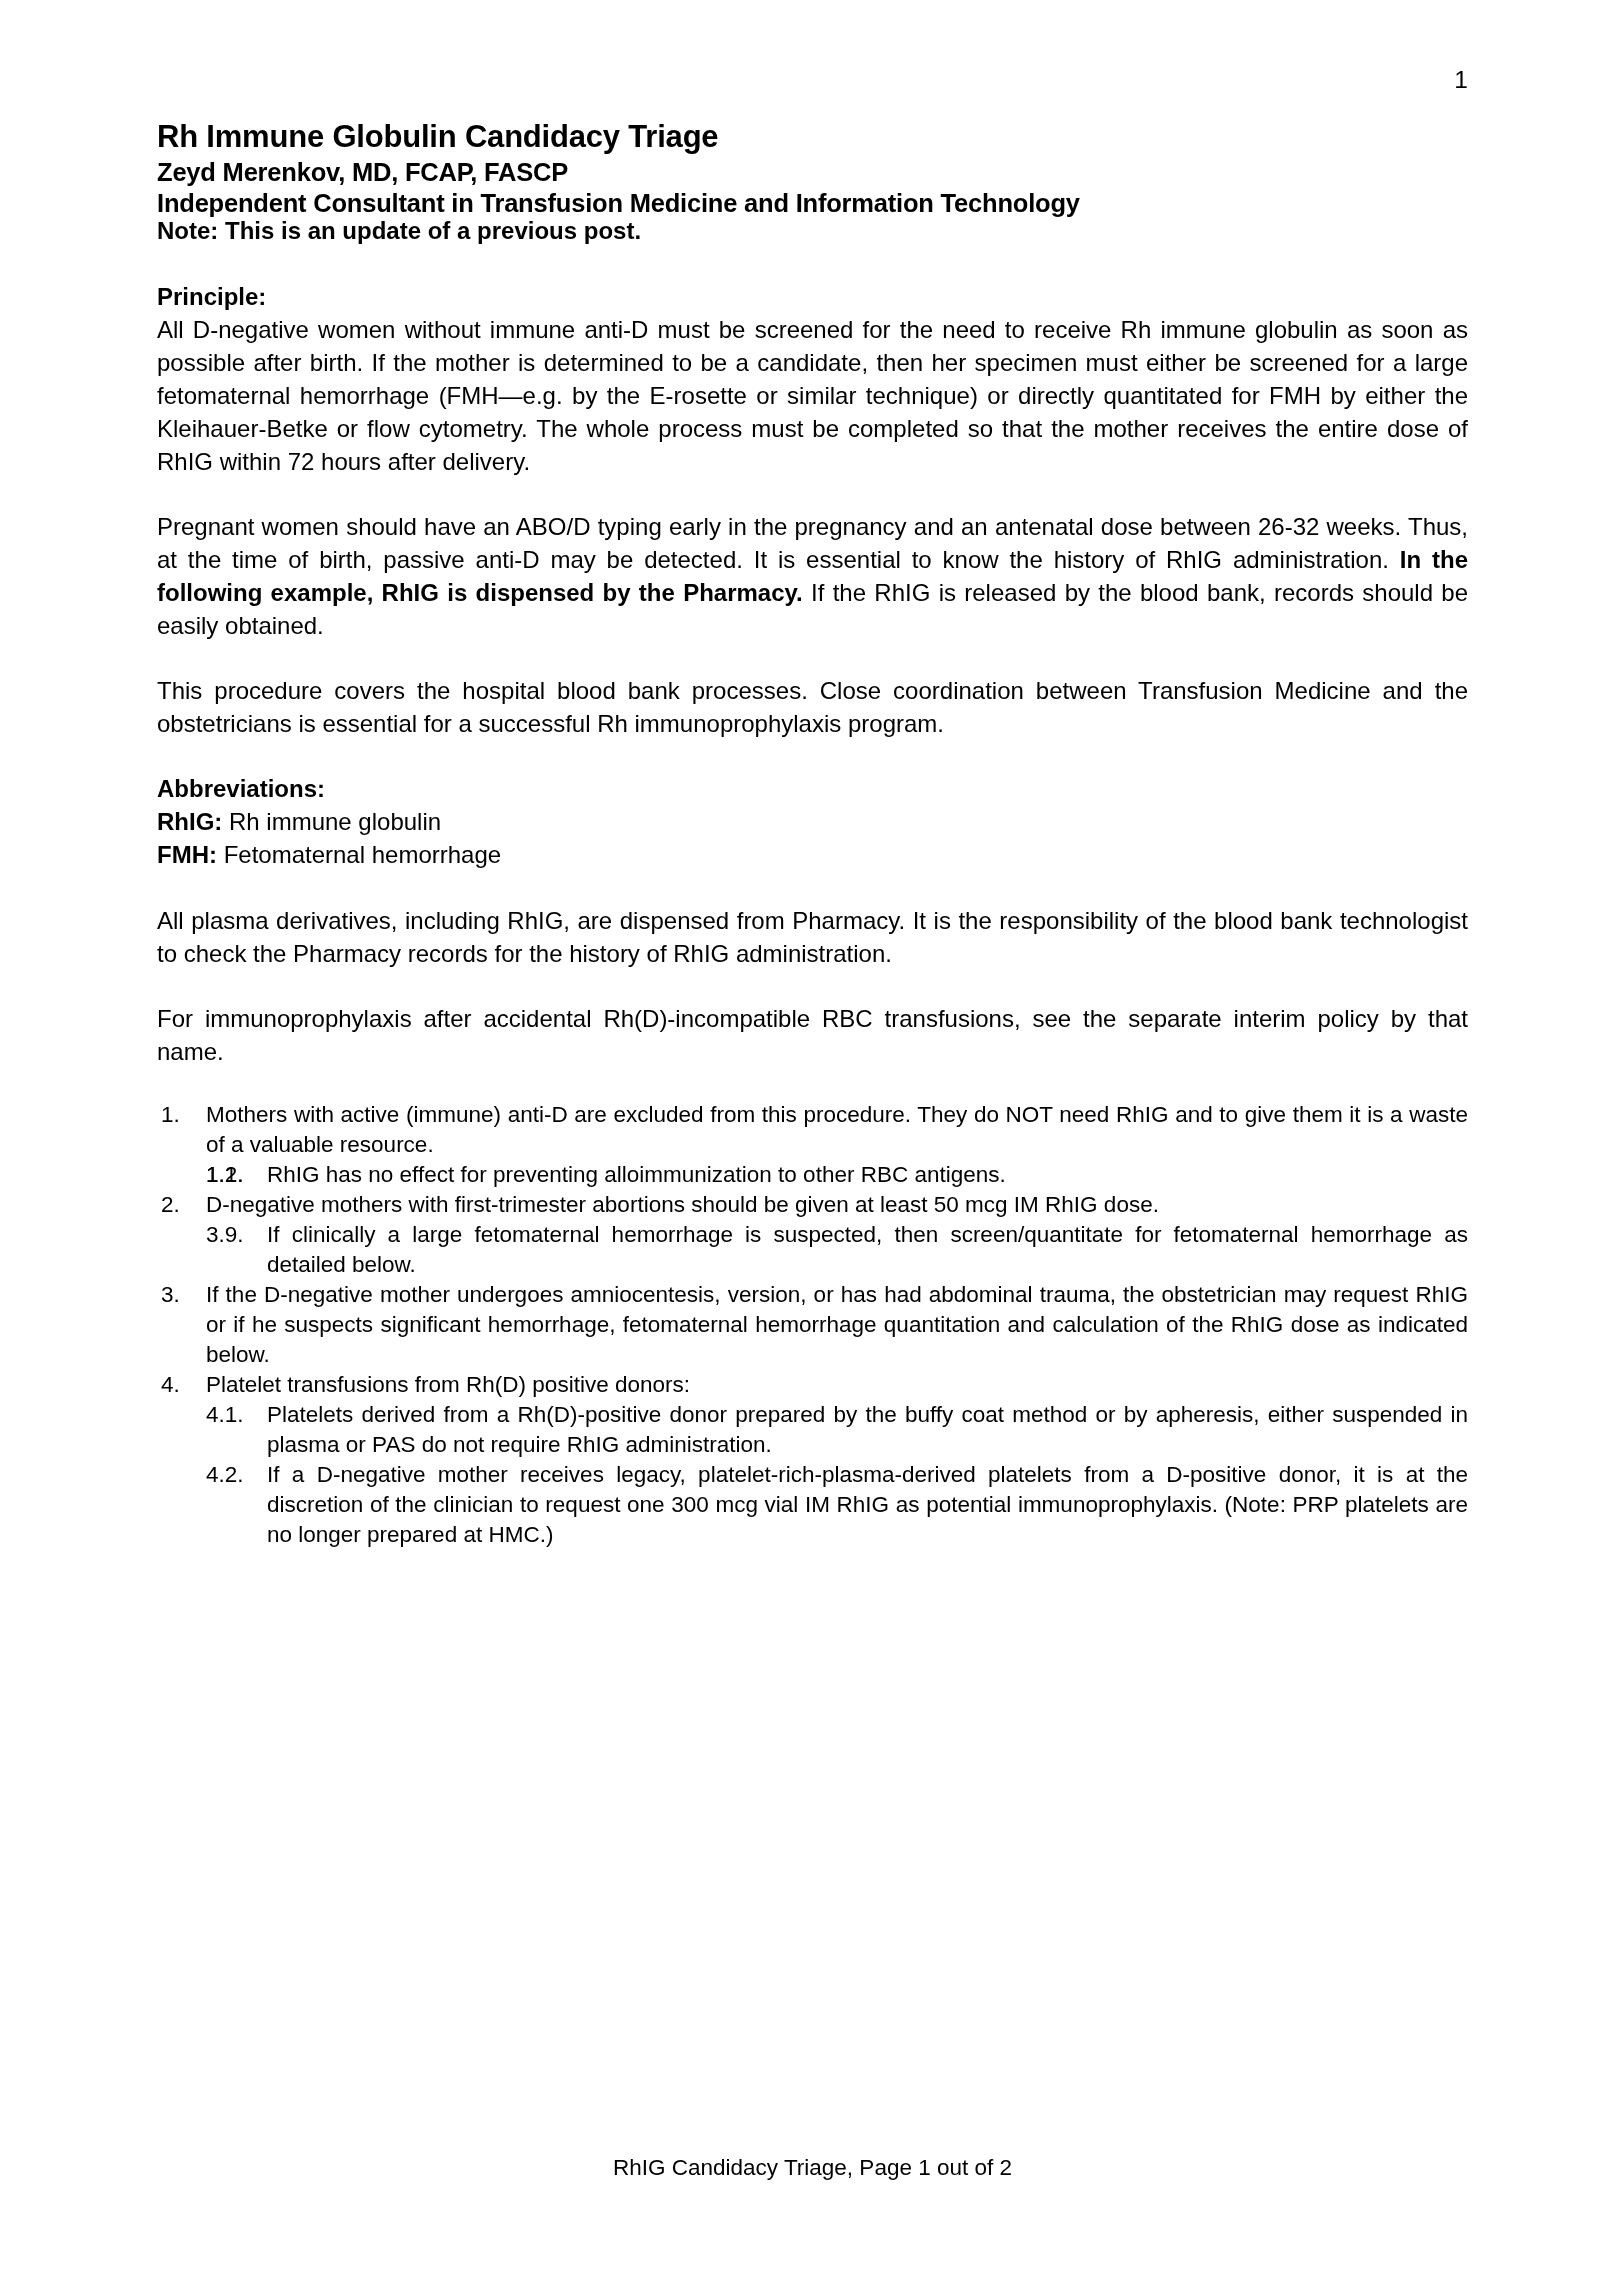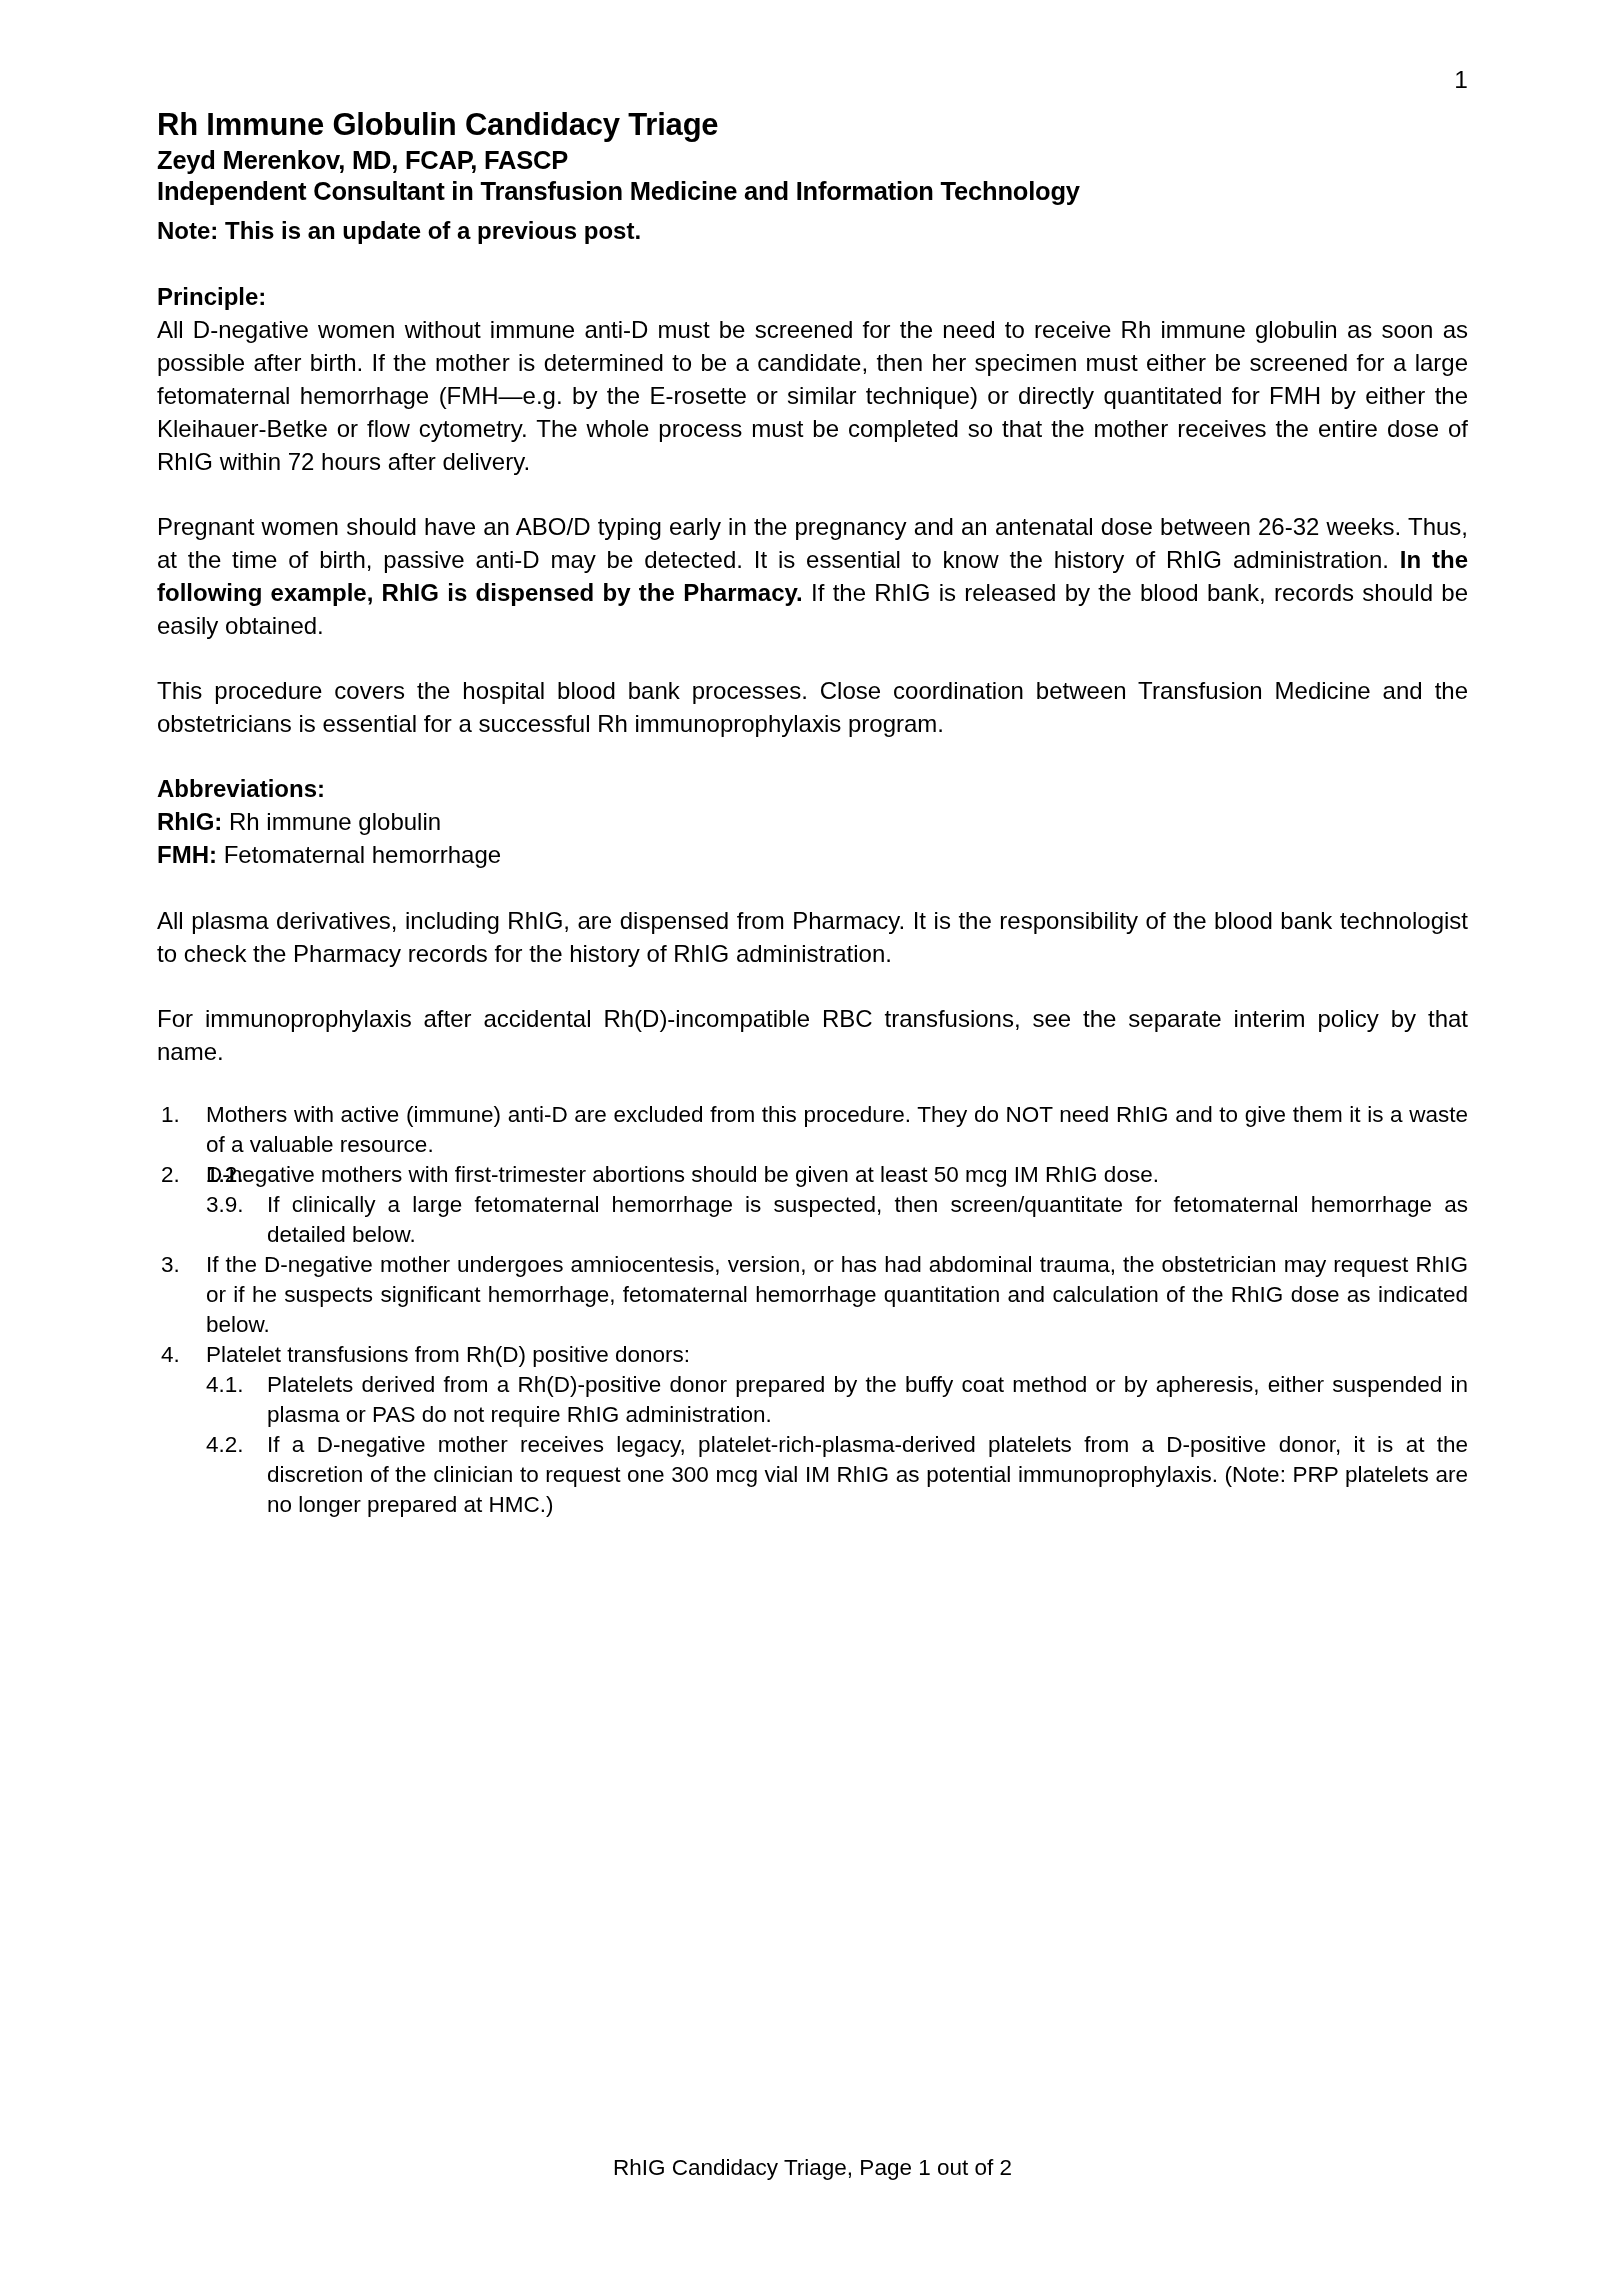--- a/index.html
+++ b/index.html
@@ -36,21 +36,21 @@
     width: 1311px;
     text-align: right;
     font-size: 24.5px;
     line-height: 29px;
     letter-spacing: 0;
   }
 
   
   .title-block {
     position: absolute;
-    top: 106px;
+    top: 118px;
     left: 0;
     width: 1318px;
   }
   .doc-title {
     font-size: 31px;
     font-weight: bold;
     line-height: 37px;
     margin: 0 0 2px 0;
     letter-spacing: -0.2px;
   }
@@ -182,21 +182,21 @@
       <p class="para">All plasma derivatives, including RhIG, are dispensed from Pharmacy.  It is the responsibility of the blood bank technologist to check the Pharmacy records for the history of RhIG administration.</p>
 
       <p class="para">For immunoprophylaxis after accidental Rh(D)-incompatible RBC transfusions, see the separate interim policy by that name.</p>
 
 
       <ol class="policy-list">
         <li>
           <span class="num">1.</span><span>Mothers with active (immune) anti-D are excluded from this procedure.  They do NOT need RhIG and to give them it is a waste of a valuable resource.</span>
           <ul class="sublist">
             <li><span class="num">1.1.</span></li>
-            <li><span class="num">1.2.</span></li>
+            <li><span class="num">1.2.</span><span>RhIG has no effect for preventing alloimmunization to other RBC antigens.</span></li>
           </ul>
         </li>
         <li>
           <span class="num">2.</span><span>D-negative mothers with first-trimester abortions should be given at least 50 mcg IM RhIG dose.</span>
           <ul class="sublist">
             <li><span class="num">3.9.</span><span>If clinically a large fetomaternal hemorrhage is suspected, then screen/quantitate for fetomaternal hemorrhage as detailed below.</span></li>
           </ul>
         </li>
         <li>
           <span class="num">3.</span><span>If the D-negative mother undergoes amniocentesis, version, or has had abdominal trauma, the obstetrician may request RhIG or if he suspects significant hemorrhage, fetomaternal hemorrhage quantitation and calculation of the RhIG dose as indicated below.</span>

